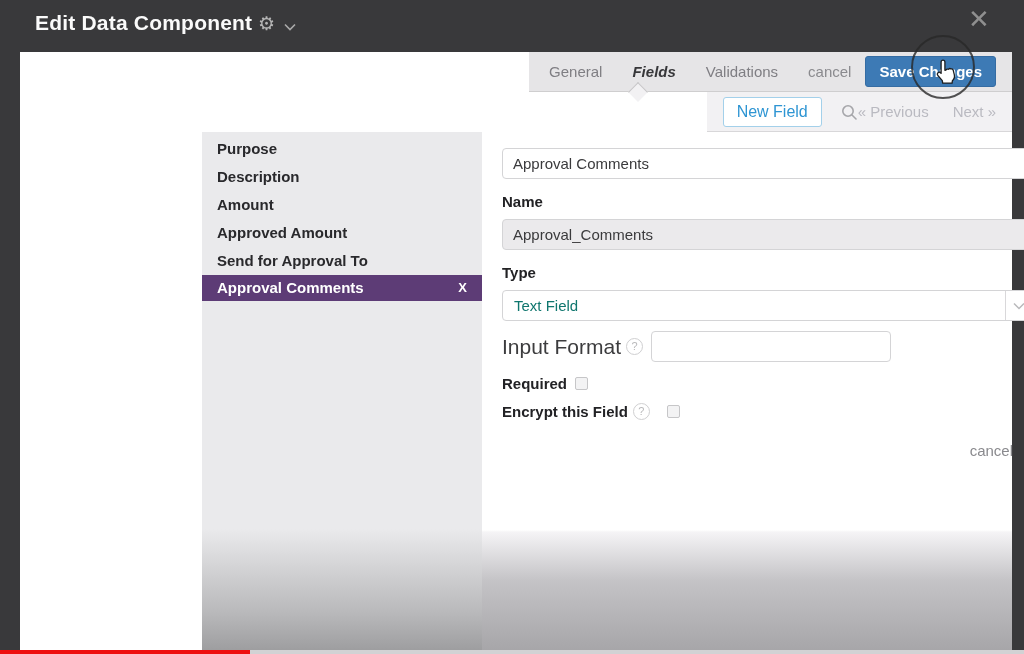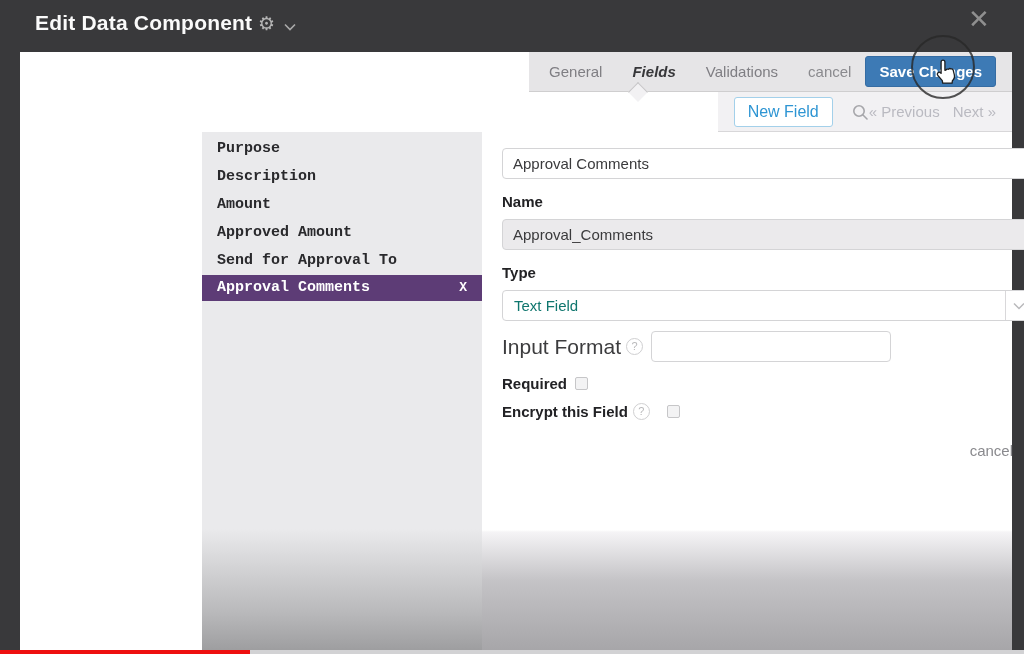--- a/index.html
+++ b/index.html
@@ -25,28 +25,28 @@
   .tab { font-size:15px; color:#7f7e83; margin-right:30px; cursor:pointer; }
   .tab.active { color:#37373a; font-weight:bold;font-style:italic; }
   .tab-notch { position:absolute; left:102px; bottom:-8px; width:14px; height:14px; background:#f2f1f3; border-left:1px solid #c6c5c7; border-top:1px solid #c6c5c7; transform:rotate(45deg); z-index:2; }
   .tab-cancel { margin-left:auto; font-size:15px; color:#8a8a8e; margin-right:14px; cursor:pointer; }
   .btn-save-changes { background:#3d7ab5; border:1px solid #356c a3; border:1px solid #356ca3; color:#fff; font-size:15px; font-weight:bold; padding:6px 13px; border-radius:3px; cursor:pointer; }
 
   
   .toolbar { height:40px; background:#f2f1f3; border-bottom:1px solid #d8d7d9; display:flex; align-items:center; padding:0 16px; flex:0 0 auto; }
   .btn-new-field { background:#fff; border:1px solid #a3d0ea; color:#2e95d3; font-size:16px; padding:5px 13px; border-radius:3px; cursor:pointer; margin-right:18px; }
   .search-ic { display:inline-flex; cursor:pointer; }
-  .pager { margin-left:auto; display:flex; gap:13px; }
+  .pager { margin-left:auto; display:flex; gap:24px; }
   .pager span { font-size:15px; color:#babac1; }
 
   
   .content { flex:1 1 auto; display:flex; min-height:0; }
   .sidebar { width:280px; flex:0 0 280px; padding-top:3px;
     background:linear-gradient(180deg,#eaeaec 0%,#eaeaec 76%,#b9b9bb 92%,#9b9b9d 100%); }
-  .side-item { font-size:15px; font-weight:bold; color:#29292c; padding:5px 15px; line-height:18px; cursor:pointer;font-family:Liberation Mono, monospace; }
+  .side-item { font-size:15px; font-weight:bold; color:#29292c; padding:5px 15px; line-height:18px; cursor:pointer; }
   .side-item.selected { background:#5d3c76; color:#fff; display:flex; justify-content:space-between; align-items:center; padding:4px 13px 4px 15px; }
   .side-x { font-size:13px; font-weight:bold; color:#fff; cursor:pointer; padding:0 2px; }
 
   .main { flex:1 1 auto; position:relative;
     background:linear-gradient(180deg,#ffffff 0px,#ffffff 398px,#f5f4f6 400px,#c4c3c6 86%,#a5a4a7 100%); }
   .form { padding:16px 0 0 20px; width:530px; }
   .f-label { font-size:15px; font-weight:bold; color:#222225; margin:14px 0 9px; }
   .f-label.first { margin-top:0; }
   .txt-input { width:530px; height:31px; border:1px solid #d4d4d6; border-radius:4px; font-size:15px; color:#3a3a3c; padding:0 10px; font-family:"Liberation Sans",sans-serif; background:#fff; outline:none; }
   .txt-input.readonly { background:#ebeaec; }

